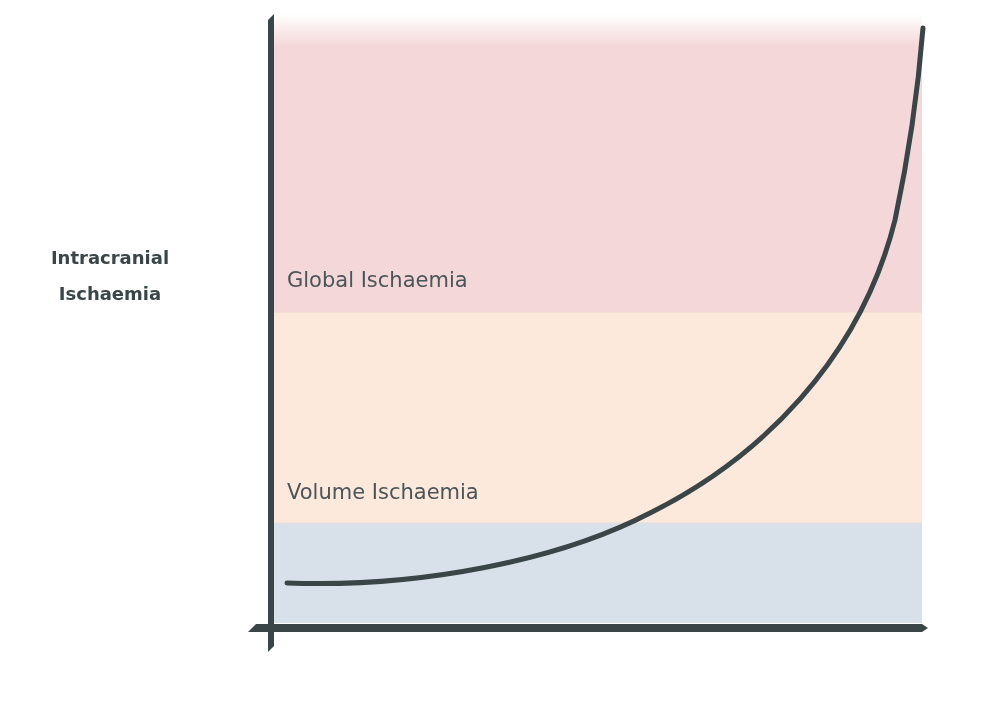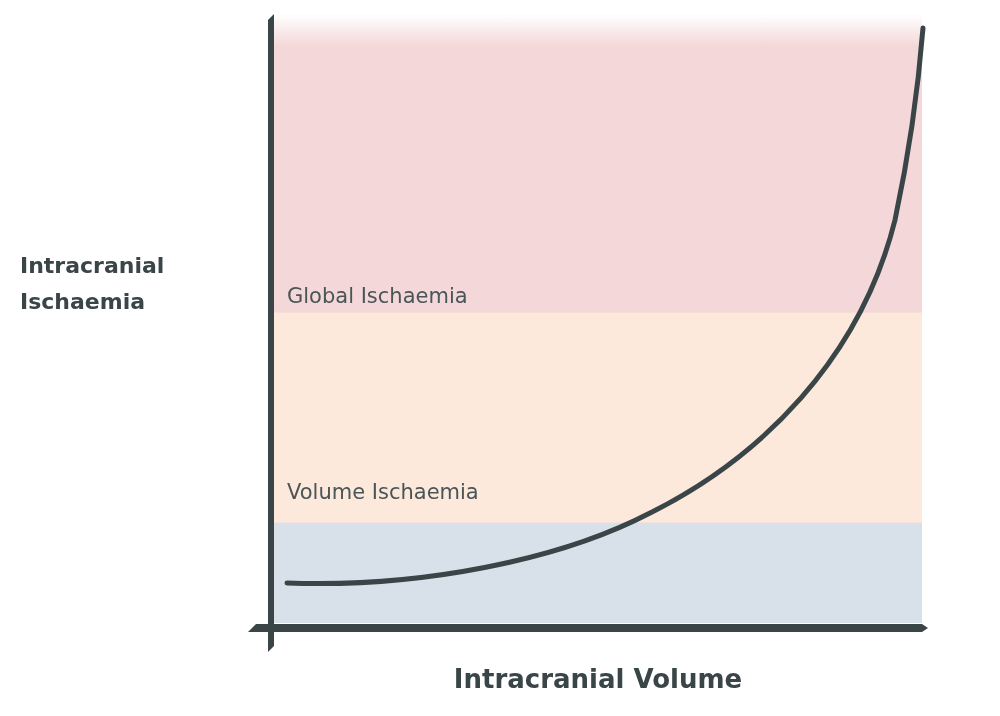--- a/index.html
+++ b/index.html
@@ -1,21 +1,21 @@
 <!DOCTYPE html>
 <html><head>
   <meta charset="utf-8">
   <style>
     html, body { margin: 0; padding: 0; background: #ffffff; }
     body { width: 1000px; height: 716px; position: relative; overflow: hidden; font-family: "DejaVu Sans", sans-serif; }
     .stage { position: absolute; left: 0; top: 0; width: 1000px; height: 716px; }
-    .ylabel { position: absolute; left: 20px; top: 248px; width: 180px; font-size: 22px; font-weight: bold; color: #3a4548; line-height: 36px; }
+    .ylabel { position: absolute; left: 20px; top: 240px; width: 180px; text-align: center; font-size: 18px; font-weight: bold; color: #3a4548; line-height: 36px; }
     .xlabel { position: absolute; left: 398px; top: 664px; width: 400px; text-align: center; font-size: 26px; font-weight: bold; color: #3a4548; }
     .zone-label { position: absolute; left: 287px; font-size: 21px; color: #4a5558; font-weight: normal; }
-    .zone-global { top: 268px; margin-top: 16px; }
+    .zone-global { top: 268px; }
     .zone-focal { top: 480px; }
   </style>
 </head>
 <body>
 
 <div class="stage">
   <svg width="1000" height="716" viewBox="0 0 1000 716">
     <defs>
       <linearGradient id="fadeTop" x1="0" y1="0" x2="0" y2="1">
         <stop offset="0" stop-color="#ffffff" stop-opacity="1"></stop>
@@ -33,16 +33,15 @@
     <path d="M 287 583 C 420 588, 560 560, 650 513 C 760 458, 860 360, 895 220 C 910 150, 918 90, 923 28" fill="none" stroke="#3a4548" stroke-width="5" stroke-linecap="round"></path>
 
     <polygon points="268,20 274,14 274,646 268,652" fill="#3a4548"></polygon>
     <polygon points="256,624 922,624 928,628 922,632 248,632" fill="#3a4548"></polygon>
   </svg>
 
   <div class="ylabel">
     <div>Intracranial</div>
     <div>Ischaemia</div>
   </div>
-  <div class="xlabel">Intracranial Volume</div>
   <div class="zone-label zone-global">Global Ischaemia</div>
   <div class="zone-label zone-focal">Volume Ischaemia</div>
 </div>
 
 </body></html>

